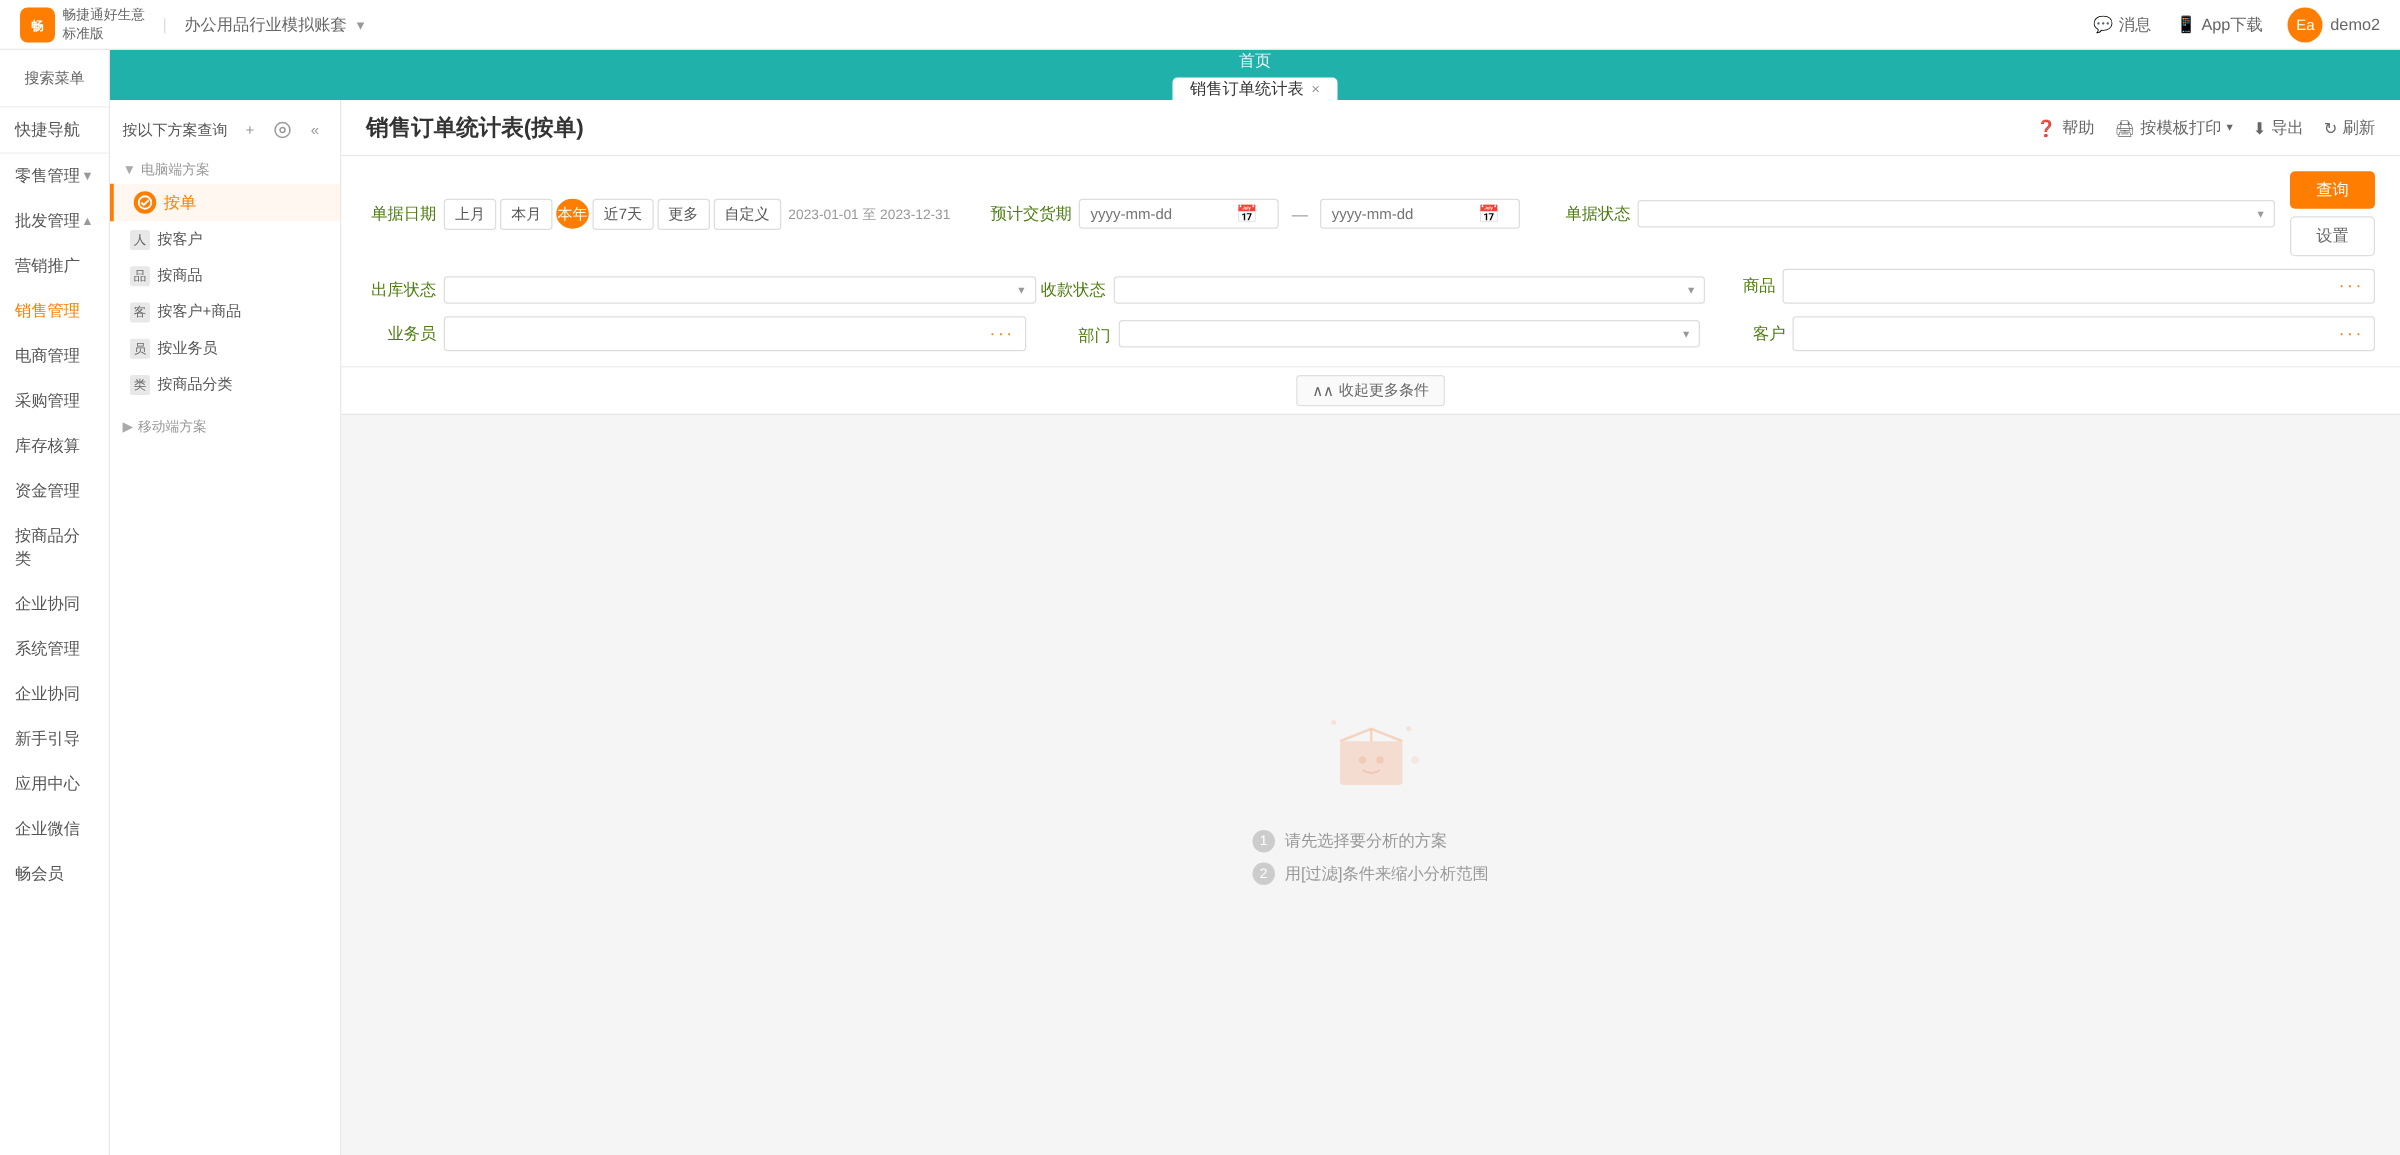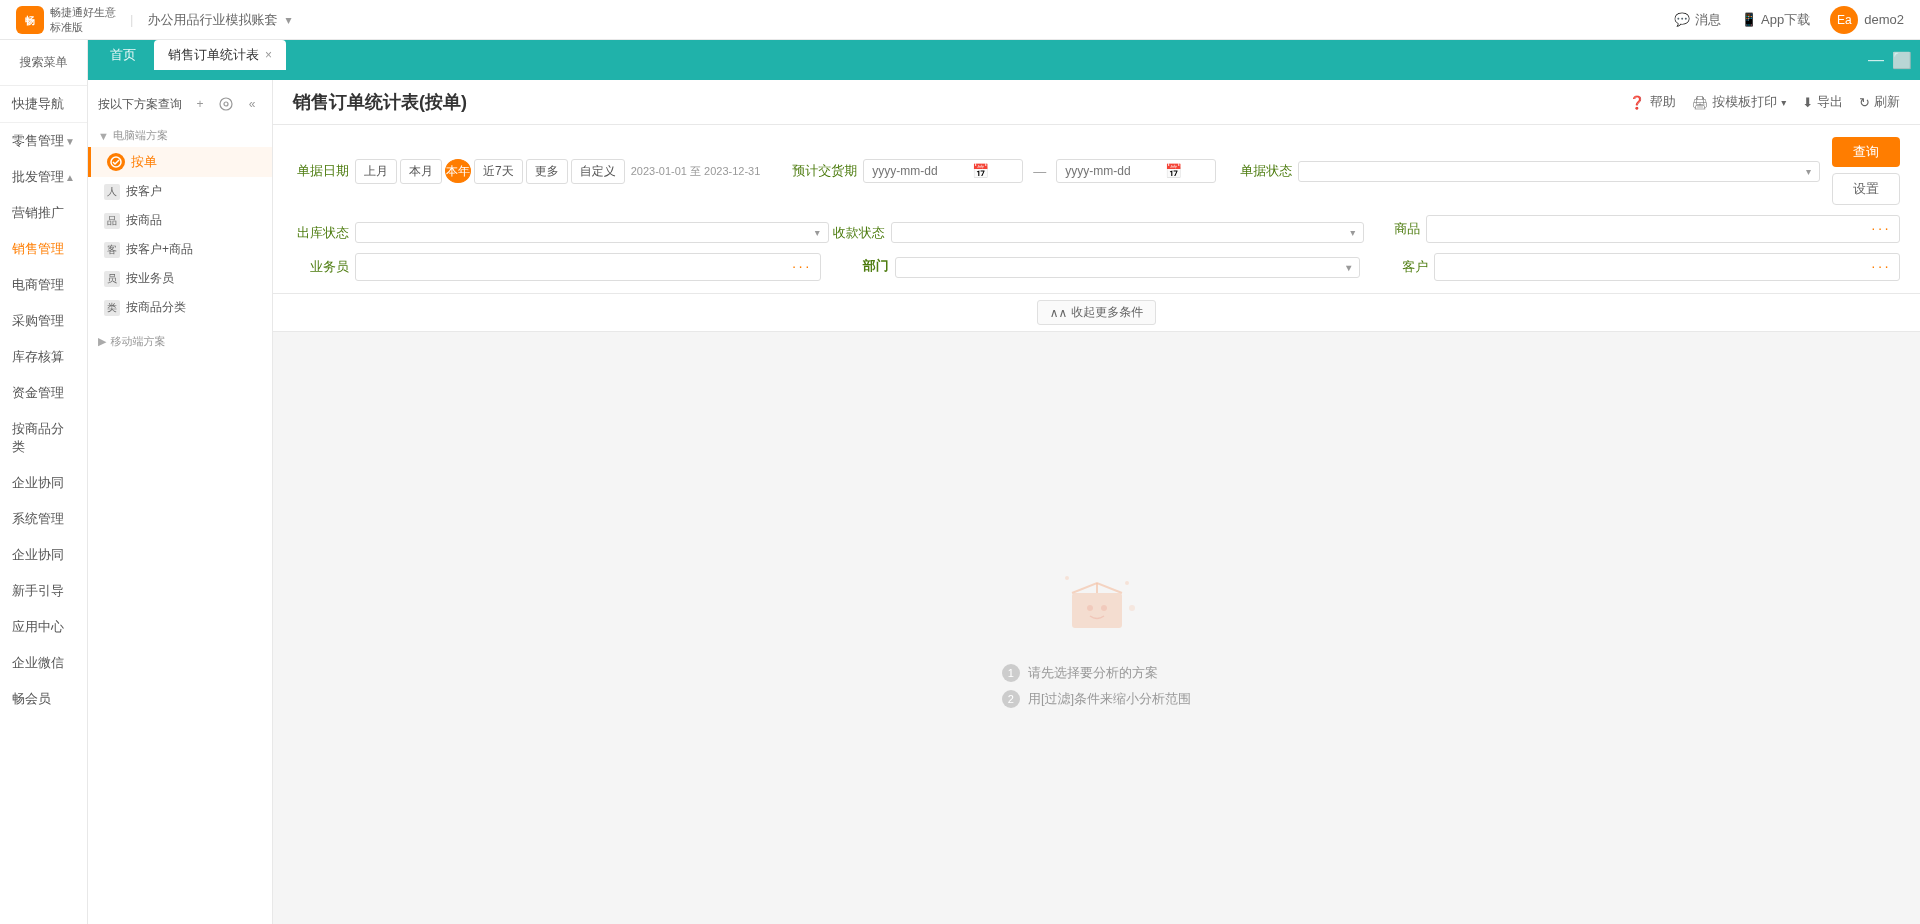--- a/index.html
+++ b/index.html
@@ -51,23 +51,25 @@
       cursor: pointer;
     }
     .sidebar-menu-item.active-menu { color: #ff7d00; }
     .arrow-icon { font-size: 10px; color: #999; }
 
     
     .tab-bar {
       height: 40px;
       background: #20b2aa;
       display: flex;
+      align-items: center;
       padding: 0 8px;
       gap: 4px;
       flex-shrink: 0;
+      flex-direction: column;
     }
     .tab-item {
       height: 30px;
       padding: 0 14px;
       border-radius: 4px 4px 0 0;
       display: flex;
       align-items: center;
       gap: 6px;
       font-size: 13px;
       cursor: pointer;
@@ -173,21 +175,21 @@
       border-radius: 3px;
       background: #fff;
       cursor: pointer;
       font-size: 12px;
       color: #555;
     }
     .date-btn.active { background: #ff7d00; color: #fff; border-color: #ff7d00; border-radius: 50%; width: 26px; height: 24px; display: flex; align-items: center; justify-content: center; padding: 0; }
     .date-input-wrap {
       display: flex;
       align-items: center;
-      gap: 0;
+      gap: 17px;
       border: 1px solid #ddd;
       border-radius: 3px;
       padding: 3px 8px;
       min-width: 160px;
     }
     .date-input-wrap input {
       border: none;
       outline: none;
       font-size: 12px;
       color: #999;
@@ -496,21 +498,21 @@
                 <input type="text" placeholder="yyyy-mm-dd" style="">
                 <span class="cal-icon">📅</span>
               </div>
               <span class="dash">—</span>
               <div class="date-input-wrap">
                 <input type="text" placeholder="yyyy-mm-dd" style="">
                 <span class="cal-icon">📅</span>
               </div>
             </div>
 
-            <div style="display:flex; align-items:center; gap:6px; margin-left:8px; flex:1;">
+            <div style="display:flex; align-items:center; gap:6px; margin-left:20px; flex:1;">
               <span class="filter-label">单据状态</span>
               <div class="select-control" style="flex:1;">
                 <span class="select-placeholder"></span>
                 <span class="select-arrow">▾</span>
               </div>
             </div>
 
             <div style="display:flex; flex-direction:column; gap:6px;">
               <button class="action-btn btn-primary">查询</button>
               <button class="action-btn btn-secondary">设置</button>
@@ -540,21 +542,21 @@
             </div>
           </div>
 
           <div style="display:flex; align-items:center; gap:12px;">
             <div style="display:flex; align-items:center; gap:6px; flex:1;">
               <span class="filter-label">业务员</span>
               <div style="flex:1; border:1px solid #ddd; border-radius:3px; padding:4px 8px; display:flex; justify-content:flex-end; min-height:28px;">
                 <span class="more-dots">···</span>
               </div>
             </div>
-            <div style="display:flex; align-items:flex-start; gap:6px; flex:1;font-weight:bold;">
+            <div style="display:flex; align-items:flex-end; gap:6px; flex:1;">
               <span class="filter-label">部门</span>
               <div class="select-control" style="flex:1;">
                 <span class="select-placeholder"></span>
                 <span class="select-arrow">▾</span>
               </div>
             </div>
             <div style="display:flex; align-items:center; gap:6px; flex:1;">
               <span class="filter-label">客户</span>
               <div style="flex:1; border:1px solid #ddd; border-radius:3px; padding:4px 8px; display:flex; justify-content:flex-end; min-height:28px;">
                 <span class="more-dots">···</span>

